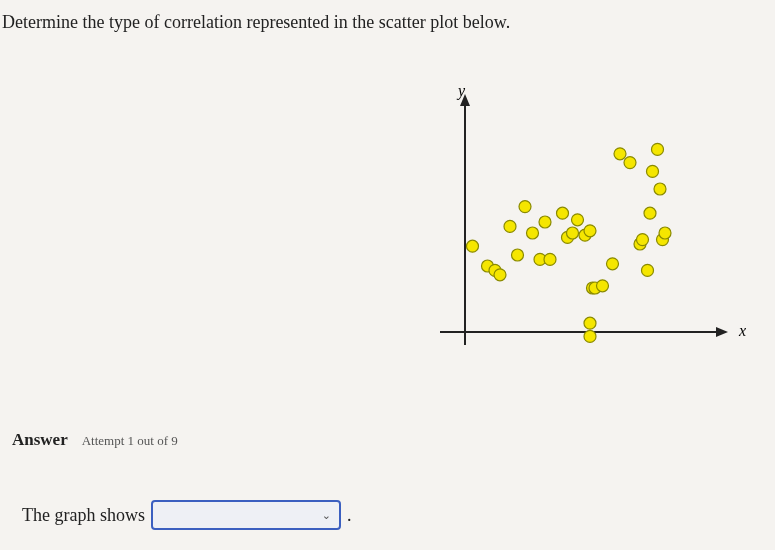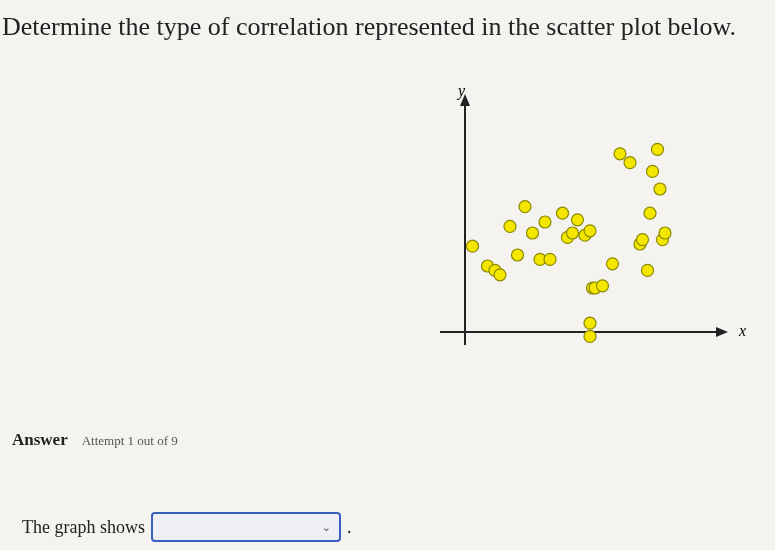--- a/index.html
+++ b/index.html
@@ -5,21 +5,21 @@
     * { box-sizing: border-box; margin: 0; padding: 0; }
     body {
       width: 775px;
       height: 550px;
       font-family: Georgia, 'Times New Roman', serif;
       background: #f5f3f0;
       position: relative;
       overflow: hidden;
     }
     .question {
-      font-size: 26px;
+      font-size: 18px;
       color: #222;
       padding: 12px 8px 0 2px;
     }
     .chart-area {
       position: absolute;
       left: 410px;
       top: 90px;
       width: 330px;
       height: 280px;
     }
@@ -57,21 +57,20 @@
       margin-left: 10px;
       font-family: Georgia, serif;
     }
     .response-row {
       position: absolute;
       left: 22px;
       top: 500px;
       display: flex;
       align-items: center;
       gap: 6px;
-      margin-top: 12px;
     }
     .response-text {
       font-size: 18px;
       color: #222;
       font-family: Georgia, serif;
     }
     .dropdown {
       width: 190px;
       height: 30px;
       border: 2px solid #3b5fc0;

